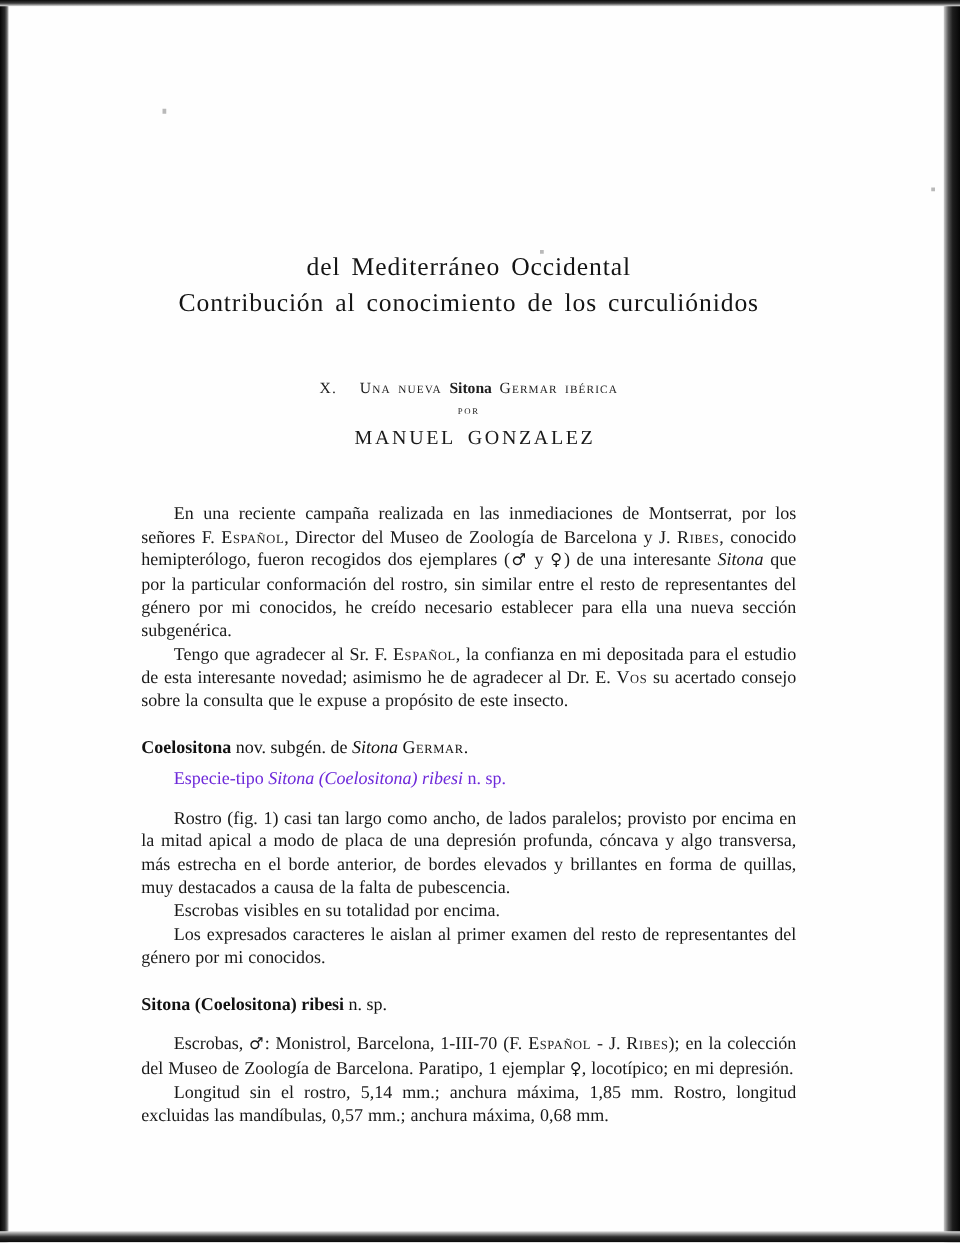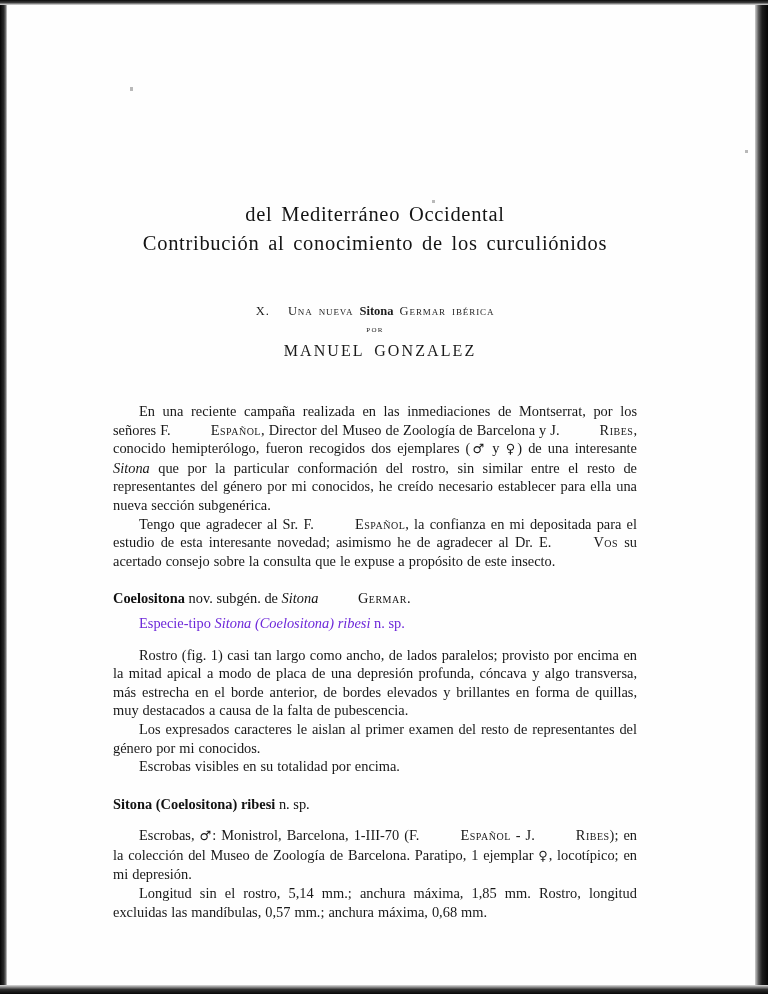--- a/index.html
+++ b/index.html
@@ -65,21 +65,21 @@
     margin: 0;
     font-size: 14.4px;
     line-height: 18.6px;
     text-align: justify;
     text-indent: 26px;
     color: #181818;
     word-spacing: 0.4px;
     -webkit-hyphens: manual;
     hyphens: manual;
   }
-  .sc { font-variant: small-caps; letter-spacing: 0.5px; margin-left: 36px; }
+  .sc { font-variant: small-caps; letter-spacing: 0.5px; }
   .it { font-style: italic; }
   .bd { font-weight: bold; text-align: right; }
   .sym { font-family: "DejaVu Sans", sans-serif; font-size: 13px; }
 
   
   .sub-head {
     margin: 0;
     font-size: 14.4px;
     line-height: 18.6px;
     color: #121212;
@@ -141,22 +141,22 @@
 
     <p class="sub-head"><span class="bd">Coelositona</span><span> nov. subgén. de </span><span class="it">Sitona</span><span> </span><span class="sc">Germar</span><span>.</span></p>
 
     <div class="spacer-sm"></div>
 
     <p class="indent-line"><span>Especie-tipo </span><span class="it">Sitona (Coelositona) ribesi</span><span> n. sp.</span></p>
 
     <div class="spacer-md"></div>
 
     <p class="para">Rostro (fig. 1) casi tan largo como ancho, de lados paralelos; provisto por encima en la mitad apical a modo de placa de una depresión profunda, cóncava y algo transversa, más estrecha en el borde anterior, de bordes elevados y brillantes en forma de quillas, muy destacados a causa de la falta de pubescencia.</p>
+    <p class="para">Escrobas visibles en su totalidad por encima.</p>
     <p class="para">Los expresados caracteres le aislan al primer examen del resto de representantes del género por mi conocidos.</p>
-    <p class="para">Escrobas visibles en su totalidad por encima.</p>
 
     <div class="spacer-lg"></div>
 
     <p class="sub-head"><span class="bd">Sitona (Coelositona) ribesi</span><span> n. sp.</span></p>
 
     <div class="spacer-md"></div>
 
     <p class="para"><span>Escrobas, </span><span class="sym">♂</span><span>: Monistrol, Barcelona, 1-III-70 (F. </span><span class="sc">Español</span><span> - J. </span><span class="sc">Ribes</span><span>); en la colección del Museo de Zoología de Barcelona. Paratipo, 1 ejemplar </span><span class="sym">♀</span><span>, locotípico; en mi depresión.</span></p>
 
     <p class="para">Longitud sin el rostro, 5,14 mm.; anchura máxima, 1,85 mm. Rostro, longitud excluidas las mandíbulas, 0,57 mm.; anchura máxima, 0,68 mm.</p>

